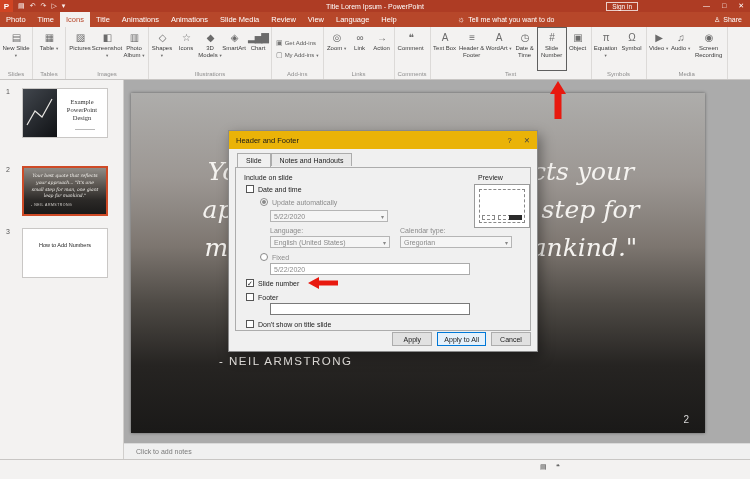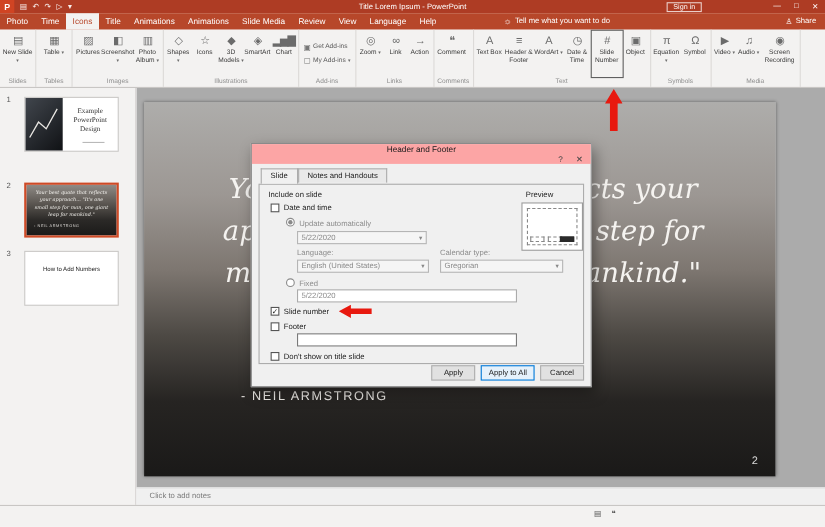--- a/index.html
+++ b/index.html
@@ -59,21 +59,21 @@
   .attrib { position:absolute; left:88px; top:262px; font-size:11.5px; letter-spacing:1.5px; color:#EDEAE6; }
   .snum { position:absolute; right:16px; bottom:8px; font-size:10px; color:#D8D8D8; }
 
   
   .notes { position:absolute; top:443px; left:124px; width:626px; height:16px; background:#F0F0F0; border-top:1px solid #DADADA; display:flex; align-items:center; padding-left:12px; font-size:7px; color:#7A7A7A; z-index:2; }
   .statusbar { position:absolute; top:459px; left:0; width:750px; height:20px; background:#F3F2F1; border-top:1px solid #C8C6C4; z-index:2; }
   .sticon { position:absolute; top:3px; font-size:7px; color:#555; }
 
   
   .dialog { position:absolute; left:228px; top:130px; width:310px; height:222px; background:#F0F0F0; border:1px solid #8A8A8A; box-shadow:3px 5px 12px rgba(0,0,0,.38); font-size:7px; color:#1A1A1A; z-index:10; }
-  .dlg-title { height:18px; background:#fca5a5; display:flex; align-items:center; padding:0 7px; font-size:7.5px;flex-direction:column; }
+  .dlg-title { height:18px; background:#eab308; display:flex; align-items:center; padding:0 7px; font-size:7.5px; }
   .dlg-ctls { margin-left:auto; display:flex; gap:12px; color:#444; font-size:7.5px; }
   .dlg-tabs { position:absolute; top:22px; left:8px; display:flex; z-index:2; }
   .dtab { padding:2.5px 8px; border:1px solid #ACACAC; border-bottom:none; background:#E9E9E9; font-size:7px; }
   .dtab.active { background:#F0F0F0; margin-bottom:-1px; padding-bottom:3.5px; }
   .dlg-panel { position:absolute; left:6px; right:6px; top:36px; height:164px; border:1px solid #ACACAC; background:#F0F0F0; }
   .dp { position:absolute; white-space:nowrap; }
   .dis { color:#8C8C8C; }
   .cb { display:flex; align-items:center; gap:4px; }
   .box { width:8px; height:8px; background:#fff; border:1px solid #555; font-size:7px; line-height:7px; text-align:center; color:#222; flex:0 0 auto; }
   .radio { width:8px; height:8px; border:1px solid #8A8A8A; border-radius:50%; background:#fff; display:inline-block; vertical-align:-1px; margin-right:4px; }

